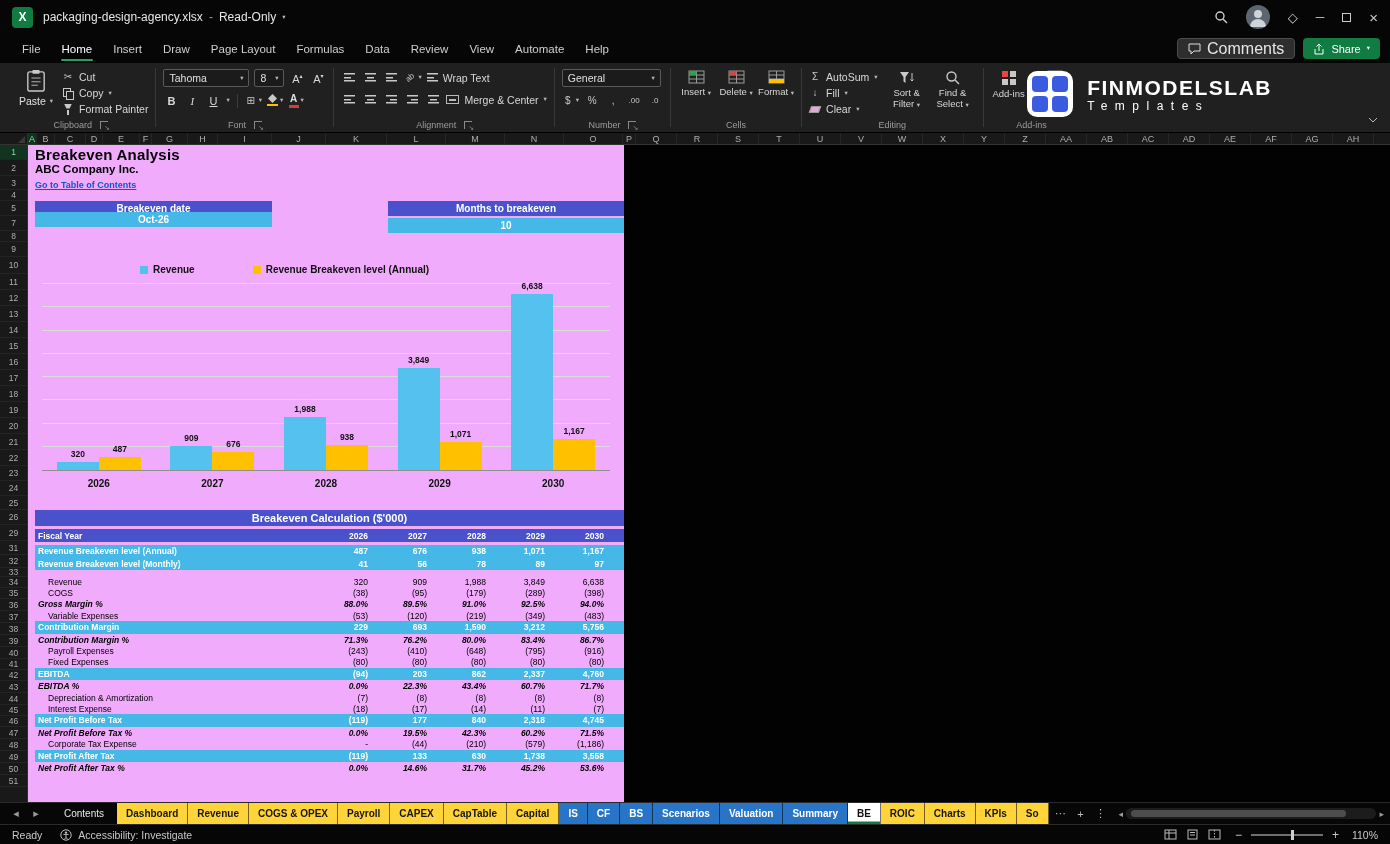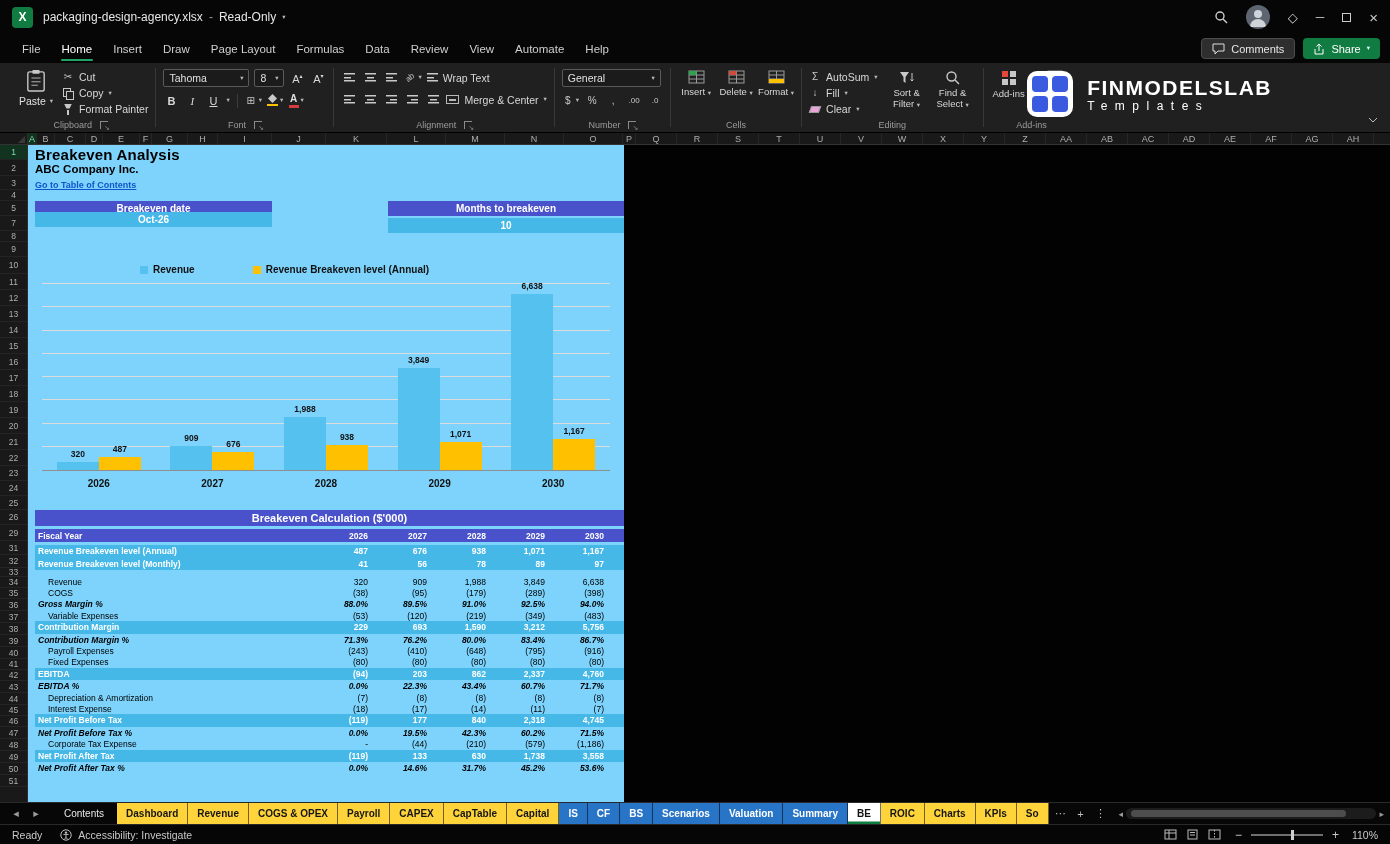--- a/index.html
+++ b/index.html
@@ -21,21 +21,21 @@
 .win-max{width:9px;height:9px;border:1px solid #ccc}
 .win-close{font-size:15px;color:#ccc}
 
 
 .menubar{height:29px;background:#060606;display:flex;align-items:stretch;justify-content:space-between;padding:0 10px;flex:0 0 auto}
 #menu-items{display:flex;align-items:stretch;gap:1px;margin-left:2px}
 .mitem{display:flex;align-items:center;padding:0 10px;font-size:11.5px;color:#cfcfcf;cursor:pointer;position:relative;white-space:nowrap}
 .mitem.active{color:#fff}
 .mitem.active::after{content:"";position:absolute;left:9px;right:9px;bottom:2px;height:2.5px;background:var(--accent,#21A366);border-radius:2px}
 .menu-right{display:flex;align-items:center;gap:8px}
-.comments-btn{height:21px;display:flex;align-items:center;gap:6px;background:#2e2e2e;border:1px solid #4c4c4c;border-radius:4px;color:#e6e6e6;font-size:11px;padding:0 10px;cursor:pointer;white-space:nowrap}
+.comments-btn{height:21px;display:flex;align-items:center;gap:6px;background:#2e2e2e;border:1px solid #4c4c4c;border-radius:4px;color:#e6e6e6;font-size:16px;padding:0 10px;cursor:pointer;white-space:nowrap}
 .share-btn{height:21px;display:flex;align-items:center;gap:6px;background:var(--green,#107C41);border-radius:4px;color:#fff;font-size:11px;padding:0 10px;cursor:pointer;white-space:nowrap}
 
 
 .ribbon{height:70px;background:#202020;flex:0 0 auto;display:flex;position:relative;border-bottom:1px solid #000;padding-left:6px}
 .rgroup{display:flex;flex-direction:column;flex:0 0 auto}
 .rbody{flex:1;display:flex;padding:5px 7px 0}
 .rbody.col{flex-direction:column;padding-top:6px}
 .rrow{display:flex;align-items:center;gap:5px;margin-bottom:5px}
 .glabel{height:15px;display:flex;align-items:center;justify-content:center;gap:8px;font-size:9px;color:#9b9b9b}
 .rsep{width:1px;background:#383838;margin:5px 0}
@@ -88,21 +88,21 @@
 .corner::after{content:"";position:absolute;right:2px;bottom:1px;border-left:7px solid transparent;border-bottom:7px solid #3a3a3a}
 #col-headers{display:flex;flex:1}
 .col-h{height:100%;display:flex;align-items:center;justify-content:center;font-size:9px;color:#aeaeae;border-right:1px solid #262626;flex:0 0 auto;cursor:pointer}
 .col-h.sel{background:#12331f;color:#7ddfa8}
 
 
 .grid-area{flex:1;position:relative;background:#020202;overflow:hidden}
 #row-headers{position:absolute;left:0;top:0;width:28px;height:100%;background:#191919;border-right:1px solid #2e2e2e}
 .row-h{display:flex;align-items:center;justify-content:center;font-size:8.5px;color:#aeaeae;border-bottom:1px solid #242424;cursor:pointer}
 .row-h.sel{background:#12331f;color:#7ddfa8}
-.sheet-white{position:absolute;left:28px;top:0;width:596px;height:100%;background:#7dd3fc;color:#000}
+.sheet-white{position:absolute;left:28px;top:0;width:596px;height:100%;background:#f0abfc;color:#000}
 .ws-title{position:absolute;left:7px;top:1px;font-size:15px;font-weight:bold;letter-spacing:.2px}
 .ws-company{position:absolute;left:7px;top:18px;font-size:11.5px;font-weight:bold}
 .ws-link{position:absolute;left:7px;top:35px;font-size:9px;color:var(--link,#1155CC);text-decoration:underline;font-weight:bold;cursor:pointer}
 .hdr-bar,.val-bar,.sec-hdr{position:absolute;color:#fff;font-weight:bold;display:flex;align-items:center;justify-content:center}
 .hdr-bar{height:15px;background:var(--hdr,#4A52CB);font-size:10px}
 .val-bar{height:15px;background:var(--hl,#45B8E8);font-size:10px}
 .bd-label{left:7px;top:56px;width:237px}
 .mb-label{left:360px;top:56px;width:236px}
 .bd-value{left:7px;top:67px;width:237px}
 .mb-value{left:360px;top:73px;width:236px}

